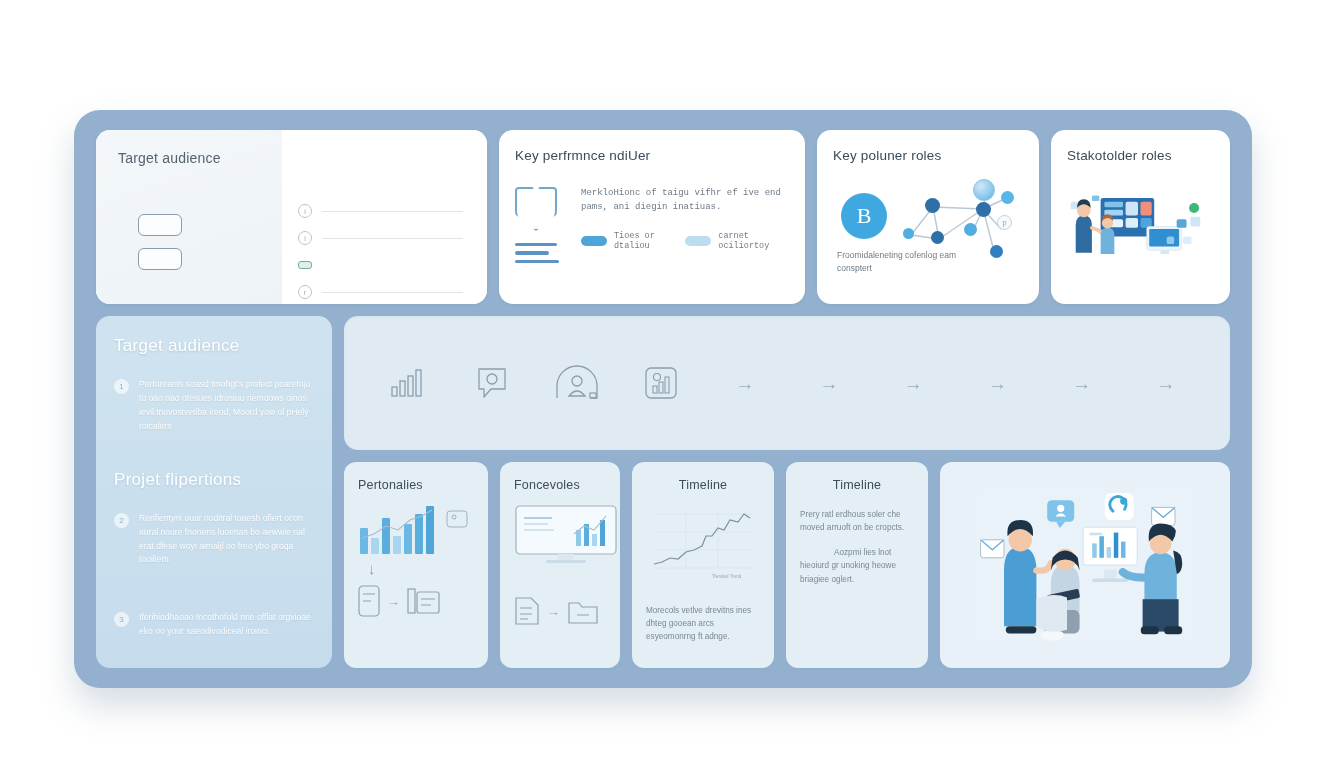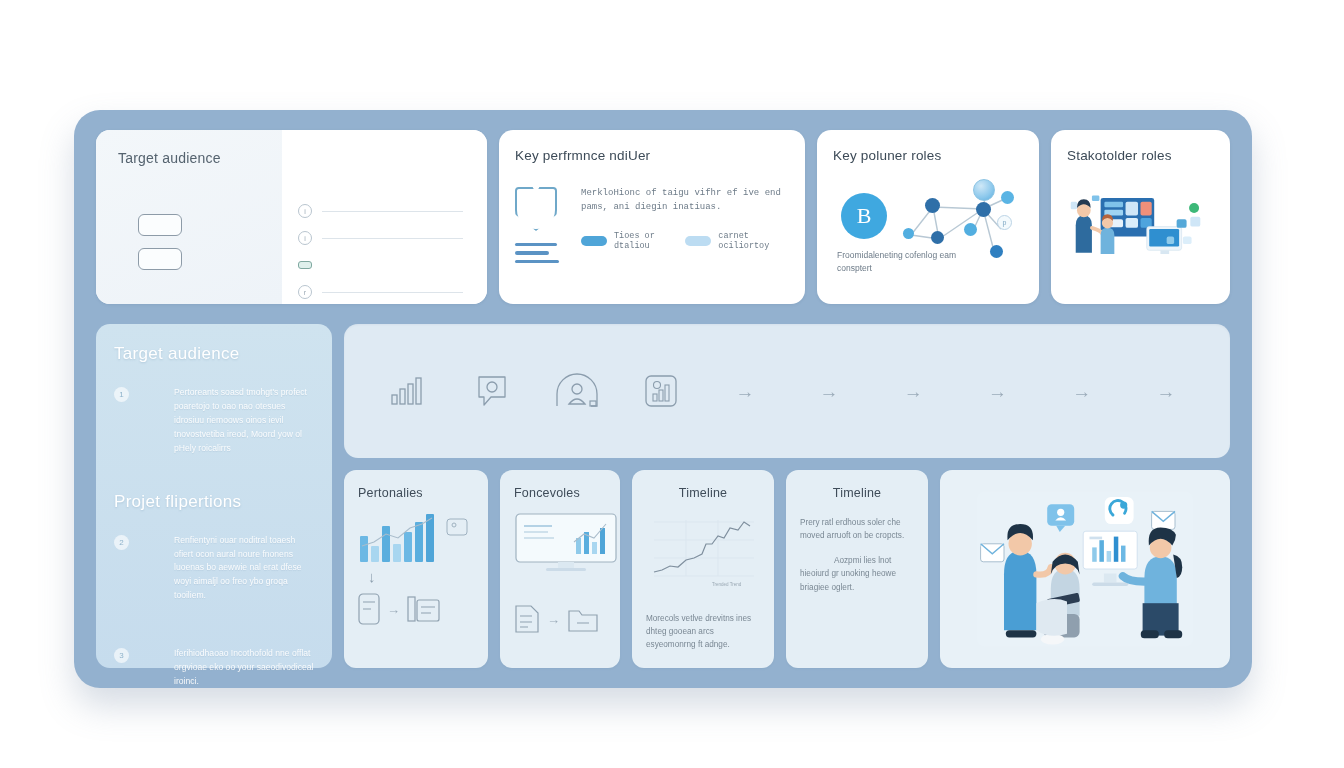--- a/index.html
+++ b/index.html
@@ -19,21 +19,21 @@
     left: 74px;
     top: 110px;
     width: 1178px;
     height: 578px;
     background: #93b1cf;
     border-radius: 26px;
     padding: 20px 22px;
     box-shadow: 0 18px 34px rgba(120,140,165,.30);
     display: flex;
     flex-direction: column;
-    gap: 20px;
+    gap: 12px;
   }
 
   
   .card {
     background: #ffffff;
     border-radius: 14px;
     position: relative;
     overflow: hidden;
     box-shadow: 0 1px 3px rgba(80,105,135,.14);
   }
@@ -167,21 +167,21 @@
   .side-item { display: flex; gap: 10px; margin-bottom: 26px; }
   .num-badge {
     width: 15px; height: 15px; border-radius: 50%;
     background: rgba(255,255,255,.62);
     color: #8fb3cb; font-size: 8px;
     display: flex; align-items: center; justify-content: center;
     flex: 0 0 15px; margin-top: 1px;
   }
   .side-text {
     font-size: 8.6px; line-height: 1.62; color: #ffffff;
-    opacity: .92; text-shadow: 0 1px 1px rgba(150,175,198,.4); margin-left: 35px;
+    opacity: .92; text-shadow: 0 1px 1px rgba(150,175,198,.4);
   }
 
   
   .right-col { flex: 1; display: flex; flex-direction: column; gap: 12px; min-width: 0; }
 
   
   .process {
     height: 134px; flex: 0 0 134px;
     background: #dfeaf3;
     border-radius: 14px;

